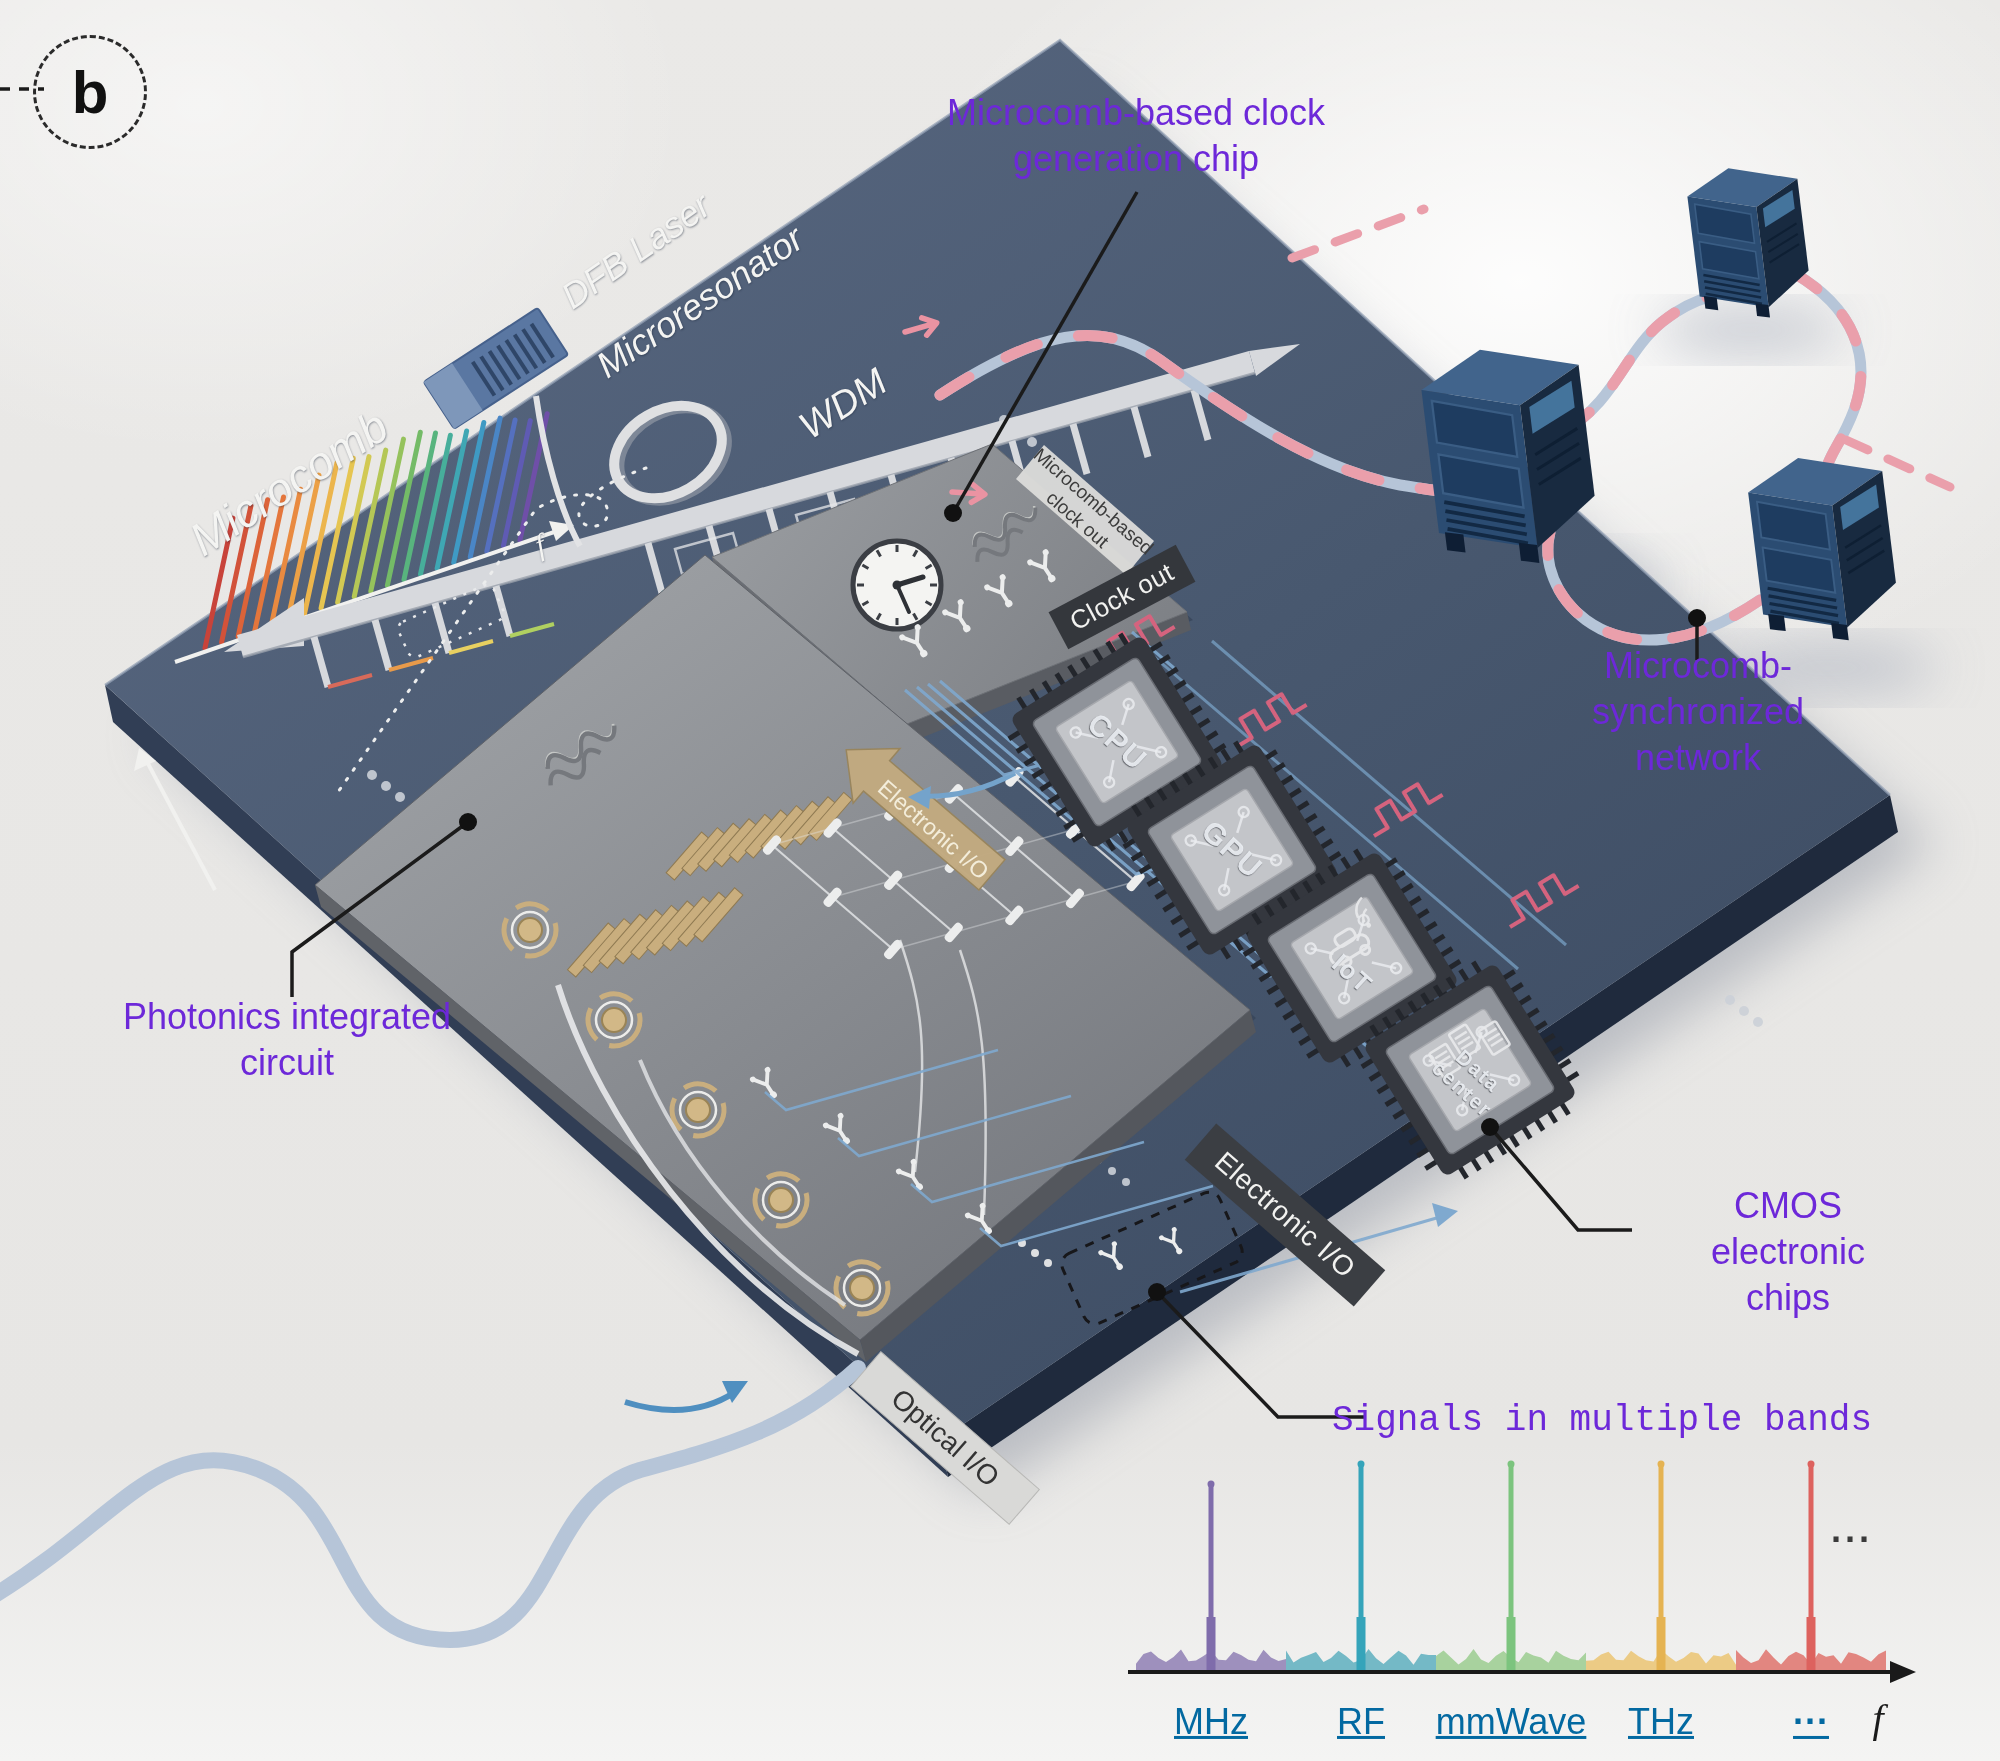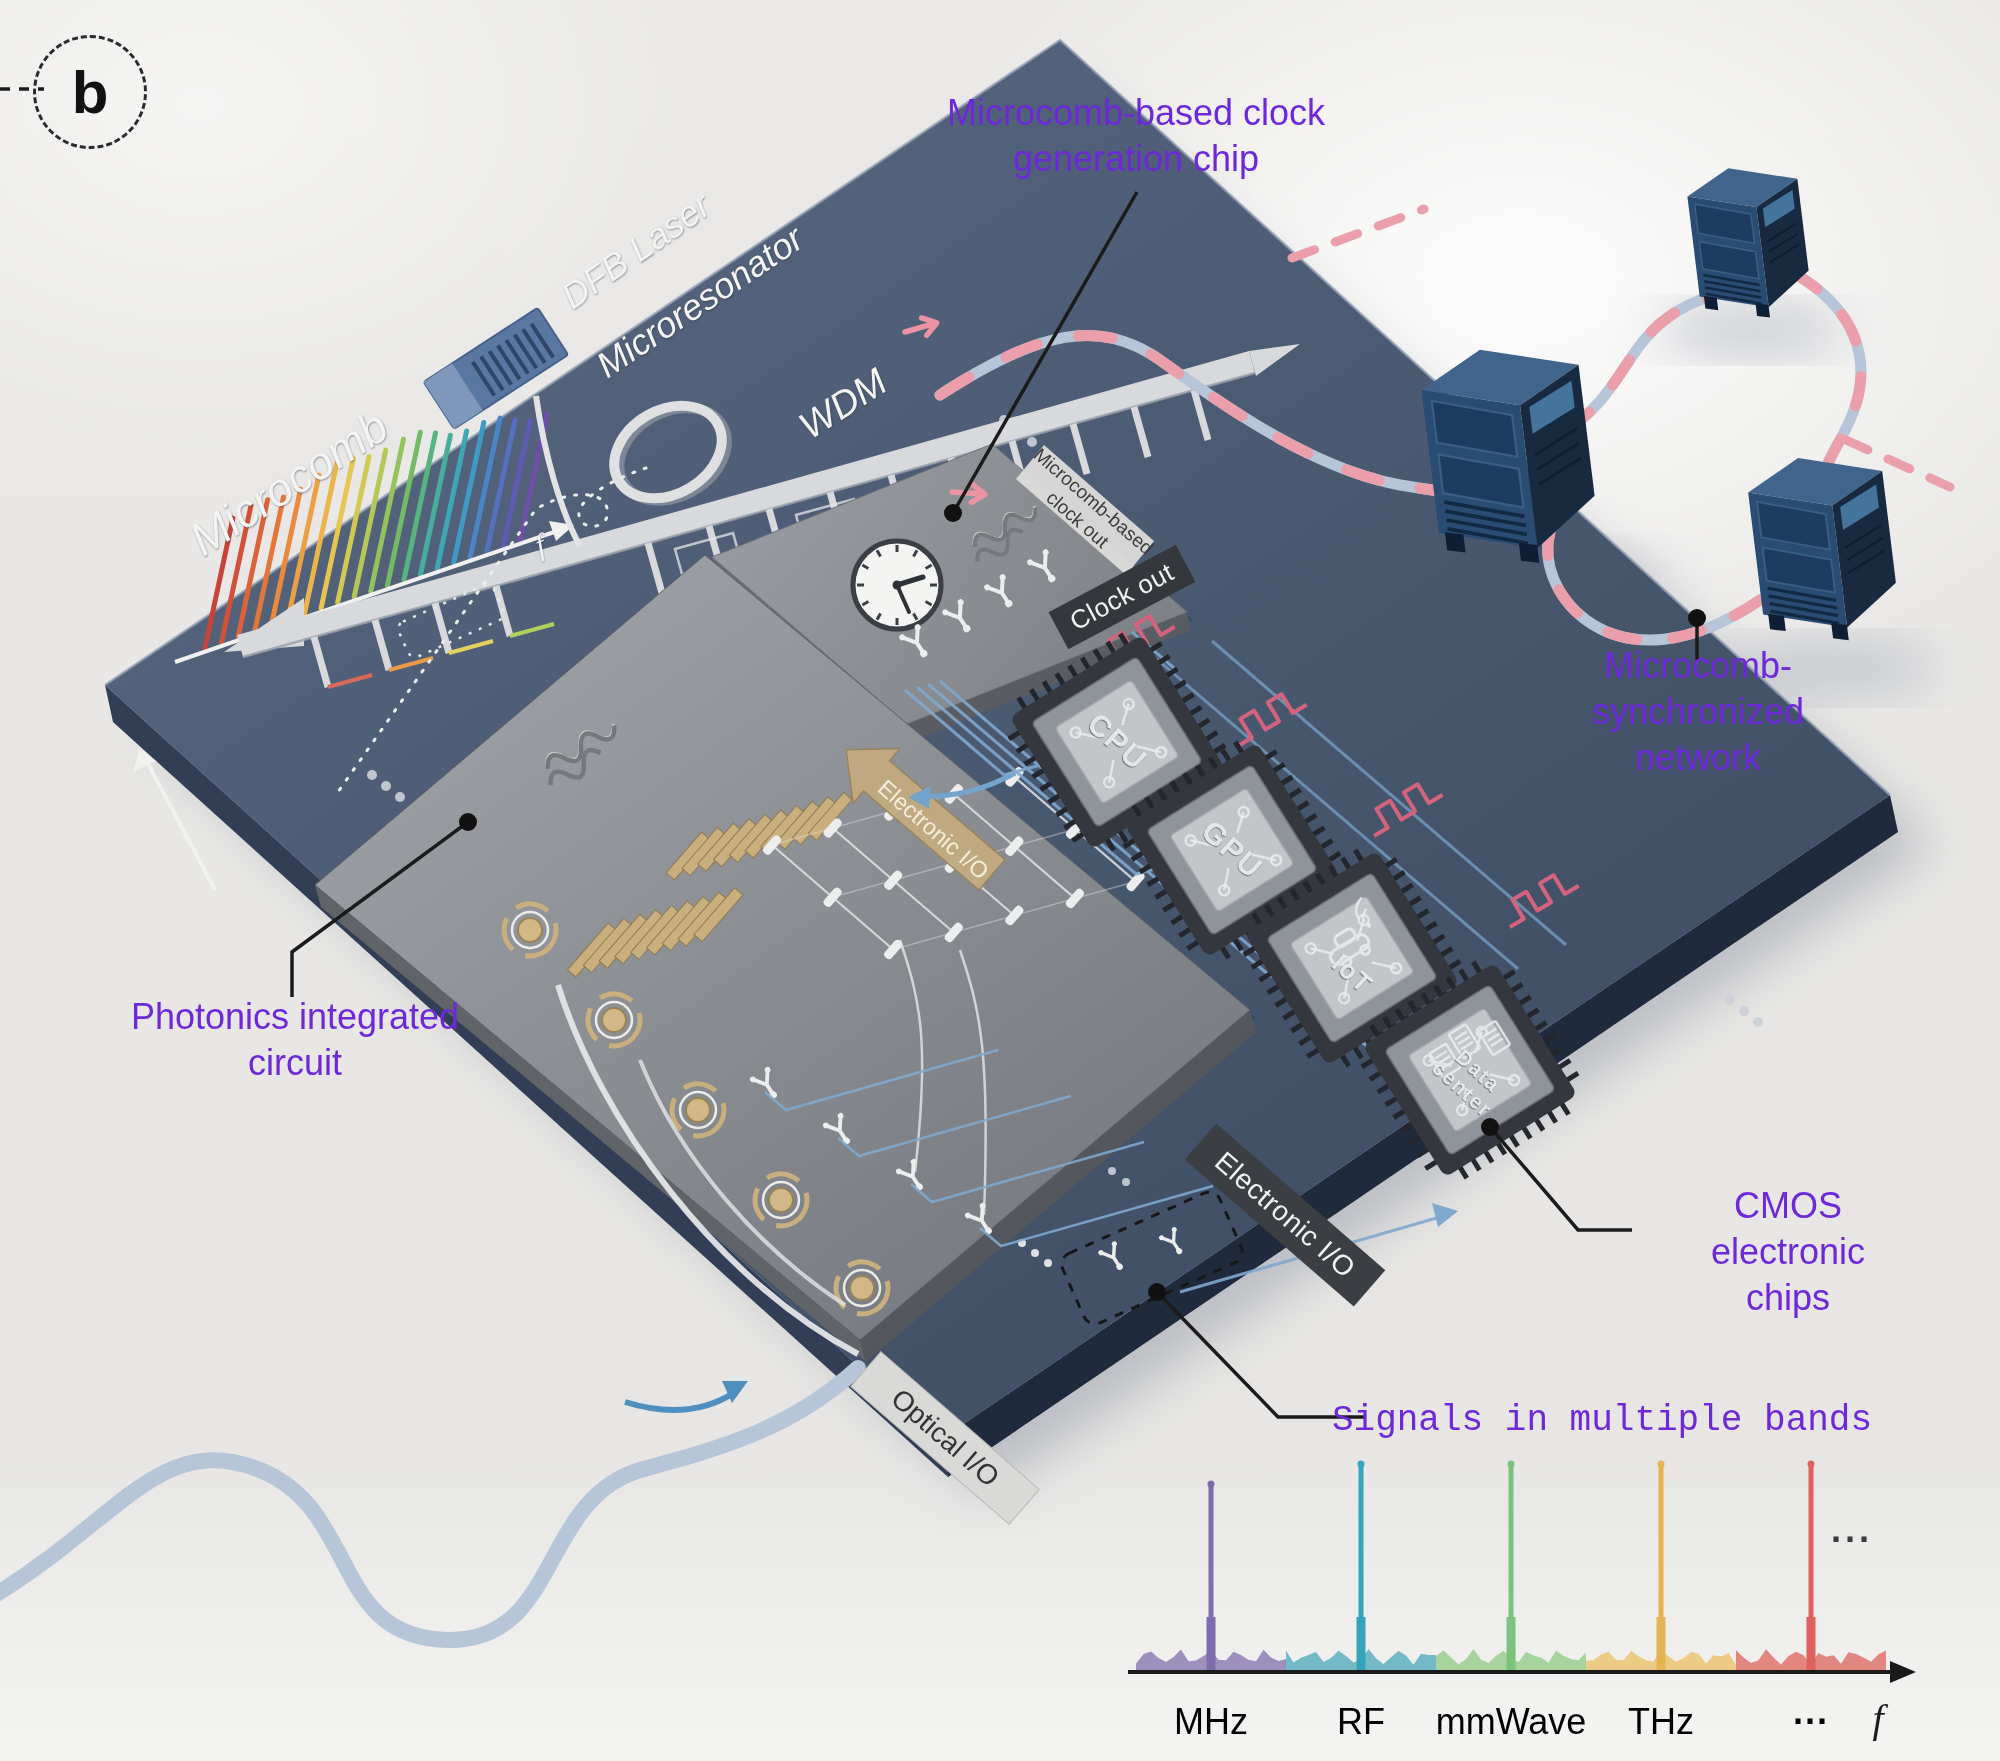--- a/index.html
+++ b/index.html
@@ -12,21 +12,21 @@
       linear-gradient(180deg,#eae9e7 0%,#e7e6e4 82%,#f4f4f3 100%);}
   svg{position:absolute;left:0;top:0;}
   .lab{position:absolute;transform:translate(-50%,-50%) rotate(var(--r,0deg));
        white-space:pre-line;text-align:center;color:#6d28d9;line-height:1.28;}
   .callout{font-size:36px;}
   .nowrap{white-space:nowrap;}
   .chiplab{color:#f4f4f2;font-style:italic;font-weight:500;text-shadow:0 1px 2px rgba(20,30,50,.45);}
   .bannertxt{color:#f2f2f0;font-weight:500;letter-spacing:.5px;}
   .qfplab{color:rgba(238,241,245,.92);font-weight:700;letter-spacing:1.5px;
           text-shadow:0 1px 1px rgba(30,33,40,.6);}
-  .speclab{font-size:36px;color:#000000;}
+  .speclab{font-size:36px;color:#0369a1;text-decoration:underline;}
   .serif-i{font-family:"Liberation Serif",serif;font-style:italic;}
   #panel-b{position:absolute;left:33px;top:35px;width:108px;height:108px;border:3.5px dashed #2a2a2a;
            border-radius:50%;display:flex;align-items:center;justify-content:center;
            font-size:60px;font-weight:800;color:#111;}
 </style>
 </head>
 <body>
 
 <div id="stage">
   <div class="glow"></div>
@@ -720,21 +720,21 @@
   </svg>
 
   <div id="panel-b">
       <span>b</span>
     </div>
 
   <div class="lab callout" style="left:1136px;top:136px;">Microcomb-based clock
 generation chip</div>
   <div class="lab callout" style="left:1698px;top:712px;text-align:center;">Microcomb-synchronized
 network</div>
-  <div class="lab callout" style="left:287px;top:1040px;margin-left:8px;">Photonics integrated
+  <div class="lab callout" style="left:287px;top:1040px;">Photonics integrated
 circuit</div>
   <div class="lab callout" style="left:1788px;top:1252px;">CMOS electronic
 chips</div>
   <div class="lab callout nowrap" style="left:1602px;top:1421px;font-family:Liberation Mono, monospace;">Signals in multiple bands</div>
 
   <div class="lab chiplab nowrap" style="left:636px;top:251px;--r:-35deg;font-size:36px;">DFB Laser</div>
   <div class="lab chiplab nowrap" style="left:700px;top:302px;--r:-34deg;font-size:36px;">Microresonator</div>
   <div class="lab chiplab nowrap" style="left:843px;top:404px;--r:-33deg;font-size:38px;">WDM</div>
   <div class="lab chiplab nowrap" style="left:289px;top:483px;--r:-33deg;font-size:46px;">Microcomb</div>
   <div class="lab chiplab serif-i nowrap" style="left:540px;top:545px;--r:-20deg;font-size:30px;">f</div>

